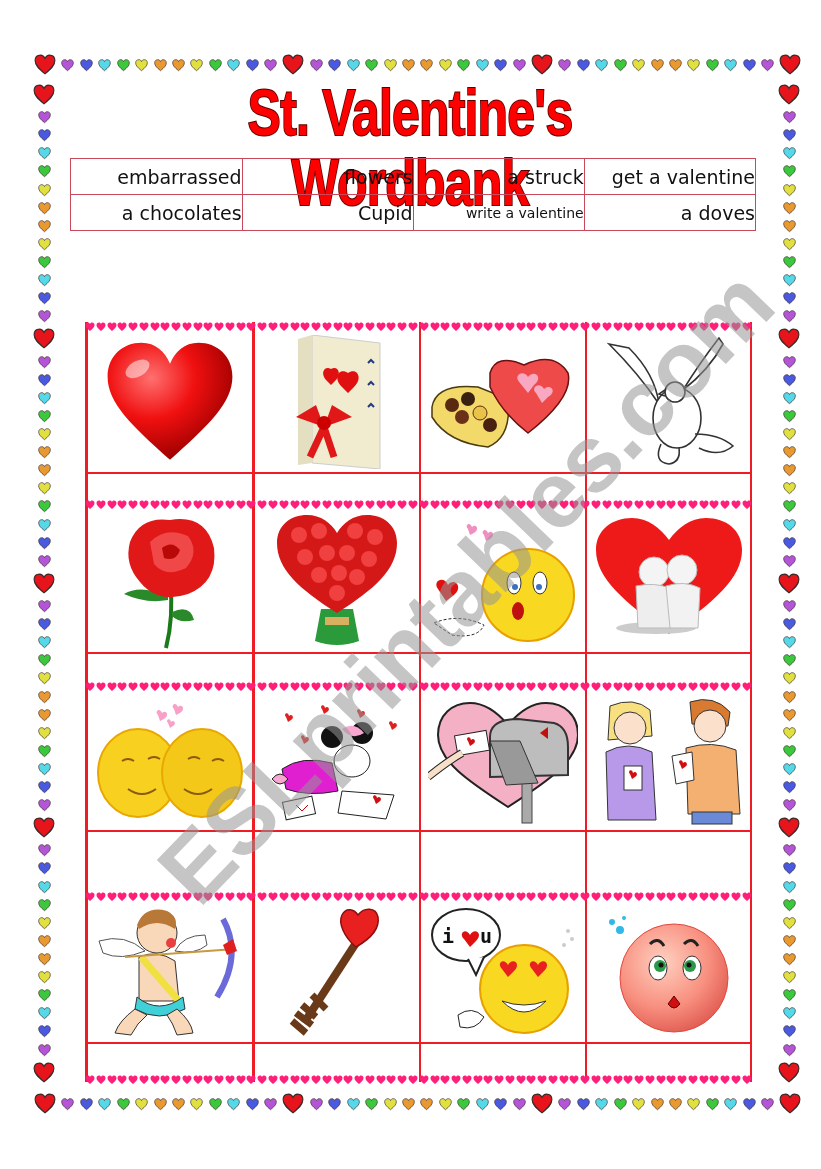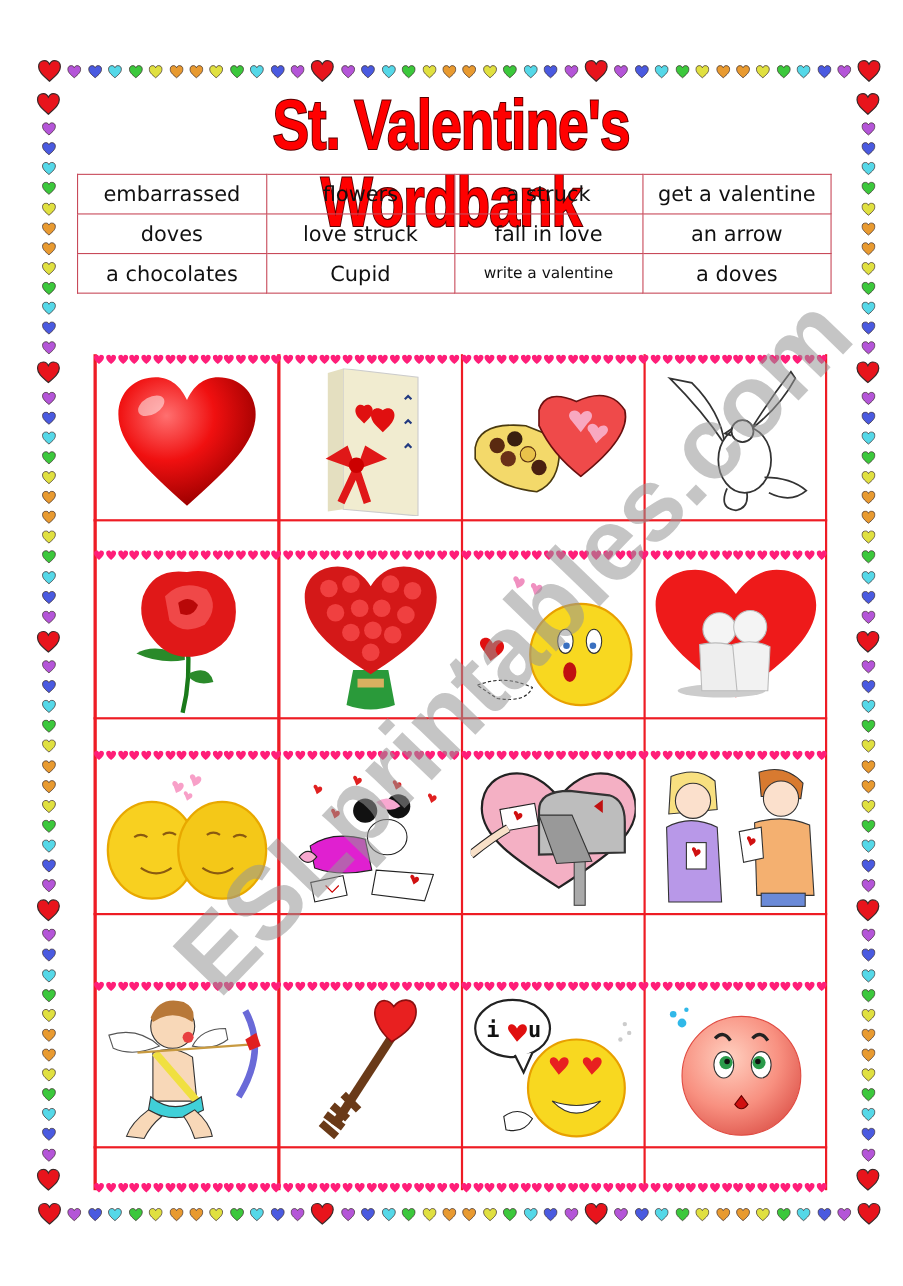--- a/index.html
+++ b/index.html
@@ -9,21 +9,21 @@
   .hb-col{position:absolute;display:flex;flex-direction:column;align-items:center;justify-content:space-between;}
   .h{display:inline-block;line-height:1;}
   .h svg{display:block;}
   
   .title{position:absolute;left:60px;top:78px;width:700px;text-align:center;
     font-family:"Liberation Sans",sans-serif;font-weight:bold;font-size:64px;color:#f00;
     letter-spacing:-1px;transform:scaleX(0.78);transform-origin:center;
     -webkit-text-stroke:2px #5a0000;paint-order:stroke fill;line-height:70px;}
   
   table.wb{position:absolute;left:70px;top:158px;width:686px;border-collapse:collapse;}
-  table.wb td{border:1px solid #c84a5a;height:35px;text-align:center;vertical-align:middle;
+  table.wb td{border:1px solid #c84a5a;height:35px;text-align:right;vertical-align:middle;
     font-family:"DejaVu Sans",sans-serif;font-size:19px;color:#111;padding:0;width:171px;}
   table.wb td.small{font-size:14px;}
   
   .grid{position:absolute;left:85px;top:322px;width:667px;height:760px;}
   .strip{position:absolute;left:0;width:667px;height:10px;display:flex;justify-content:space-between;overflow:hidden;}
   .vline{position:absolute;background:#ee1c24;}
   .hline{position:absolute;background:#ee1c24;height:2px;}
   .pic{position:absolute;display:flex;align-items:center;justify-content:center;}
   .answer{position:absolute;}
   .wm{position:absolute;left:60px;top:560px;width:760px;text-align:center;
@@ -976,26 +976,20 @@
 
 <div class="title">St. Valentine's Wordbank</div>
 
 <table class="wb">
   <tbody>
       <tr>
     <td>embarrassed</td>
     <td>flowers</td>
     <td>a struck</td>
     <td>get a valentine</td>
-  </tr>
-  <tr>
-    <td>doves</td>
-    <td>love struck</td>
-    <td>fall in love</td>
-    <td>an arrow</td>
   </tr>
   <tr>
     <td>a chocolates</td>
     <td>Cupid</td>
     <td class="small">write a valentine</td>
     <td>a doves</td>
   </tr>
 </tbody>
   </table>
 

